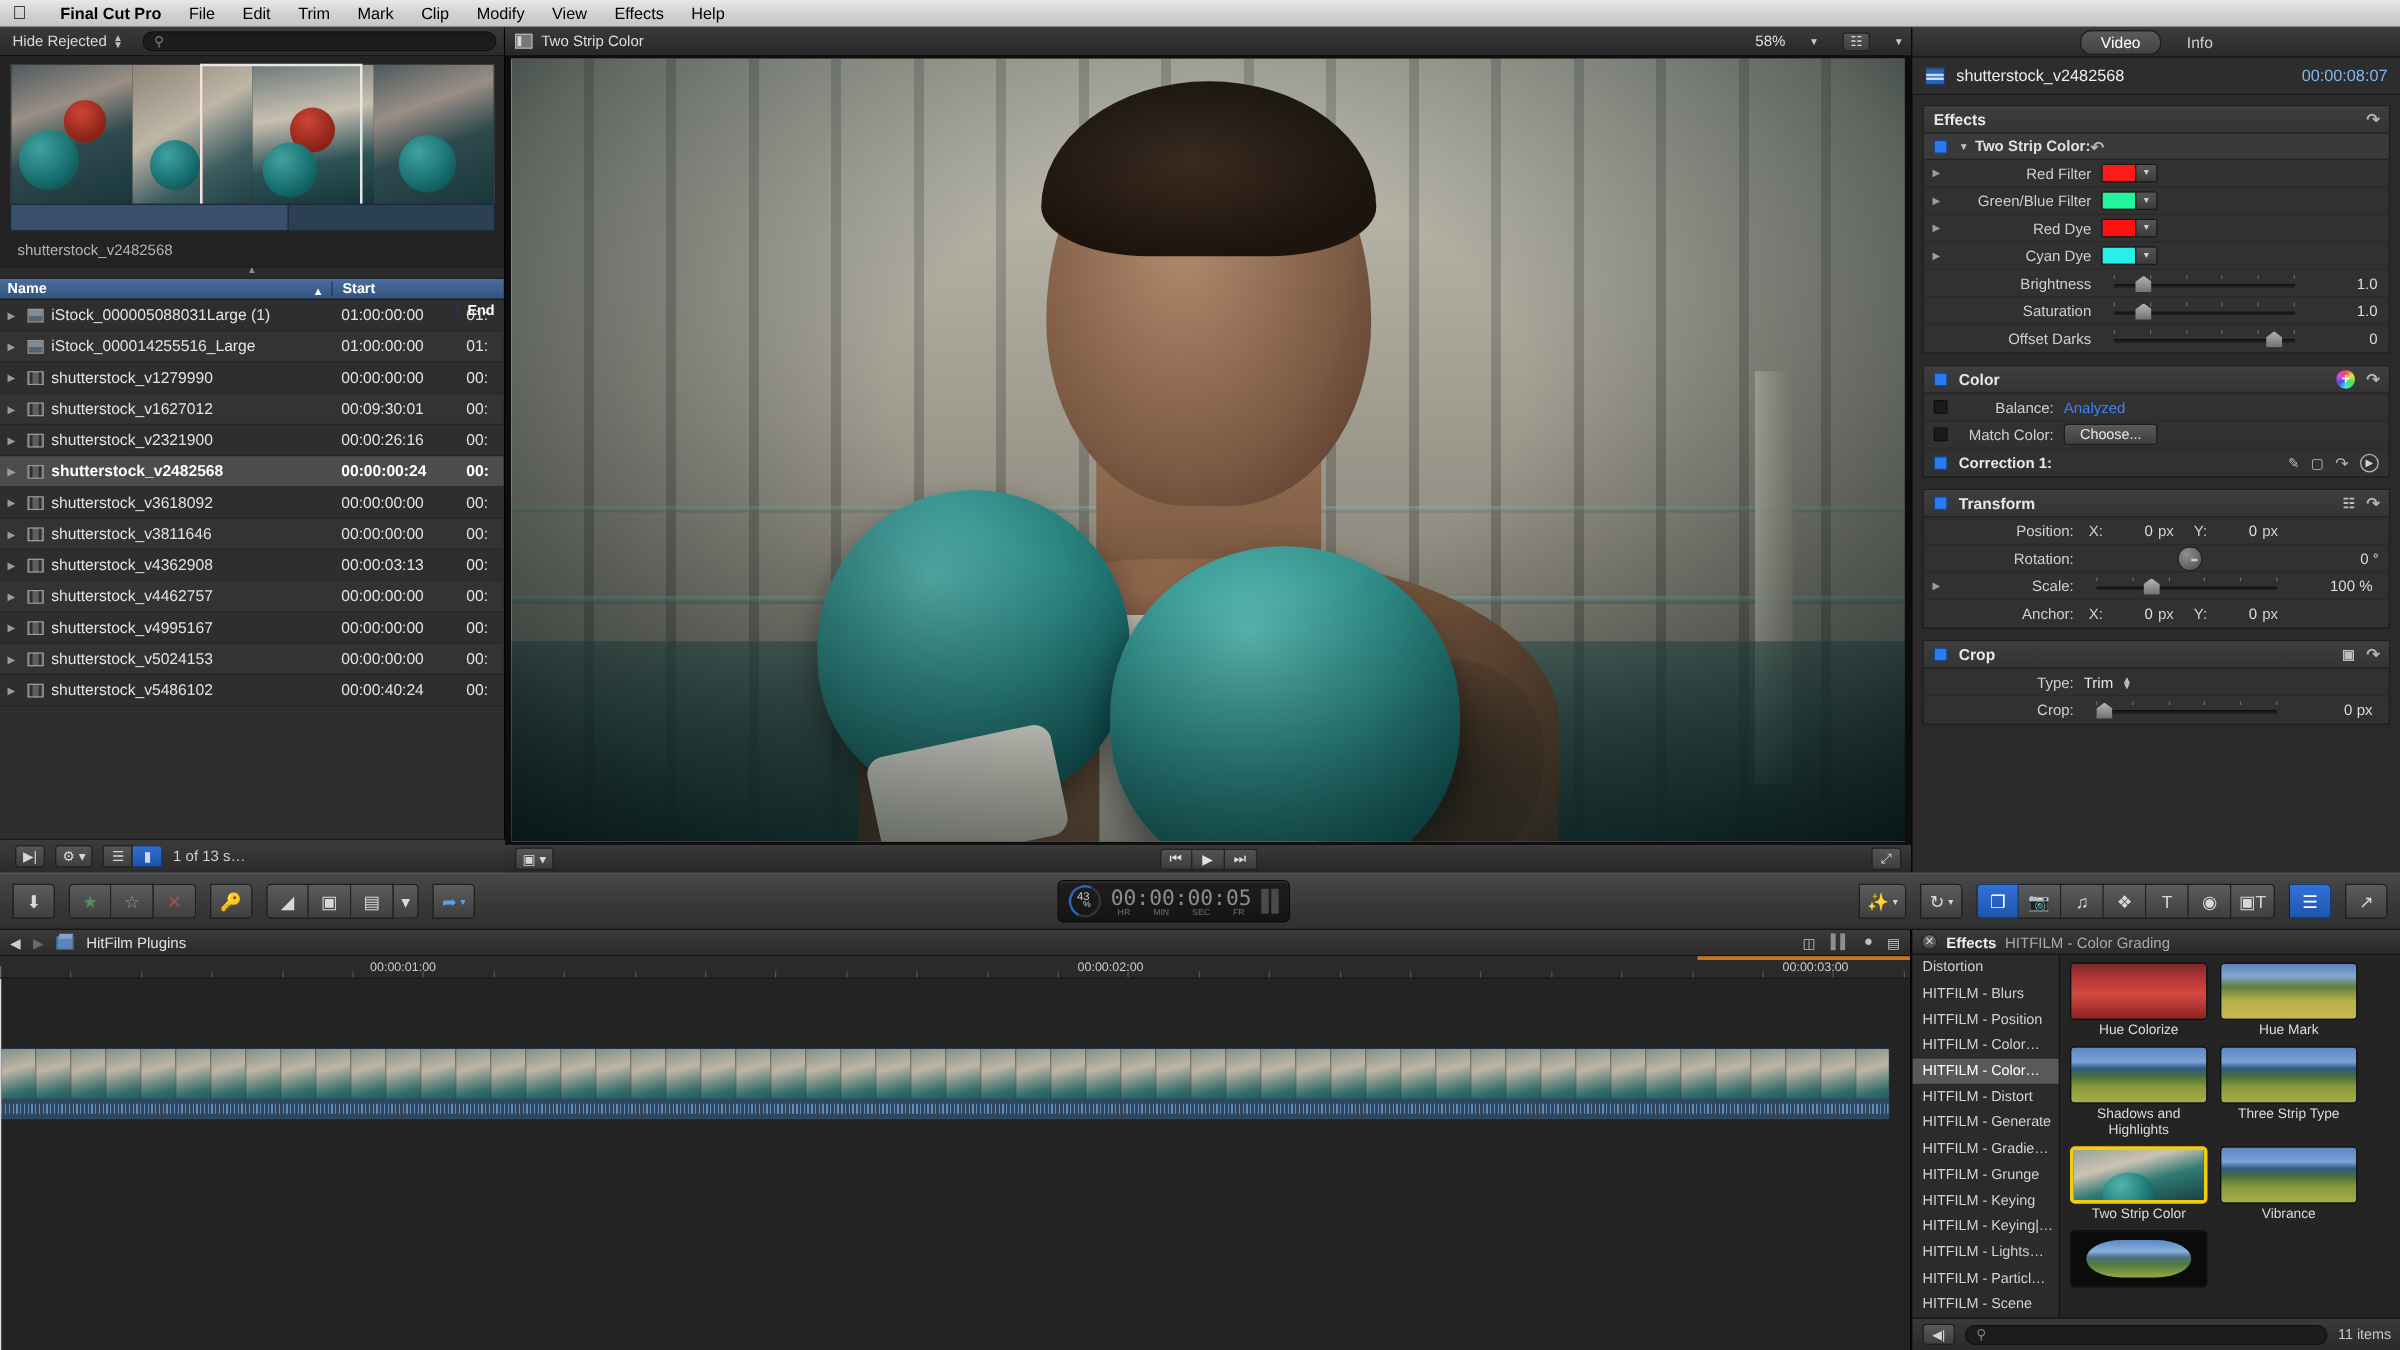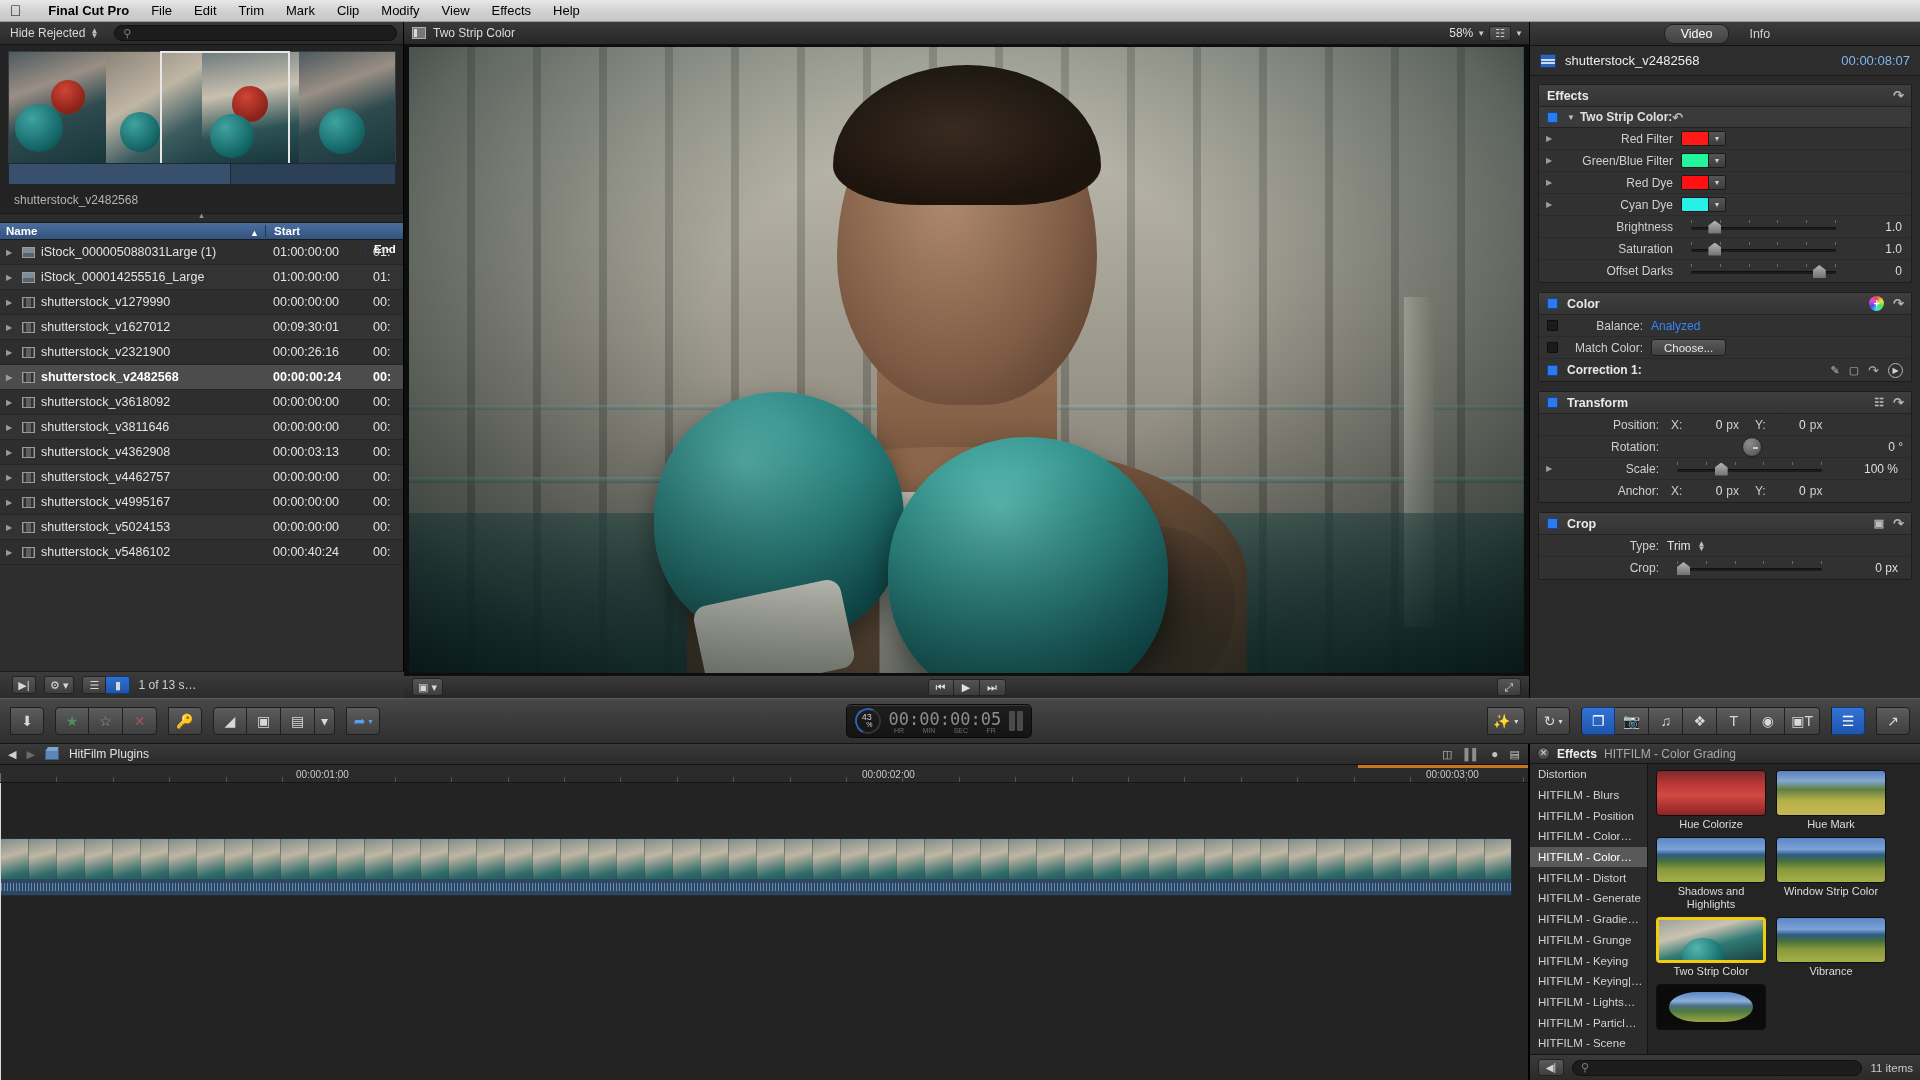--- a/index.html
+++ b/index.html
@@ -138,21 +138,21 @@
     height:23px; background:linear-gradient(to bottom,#3a3a3a,#272727);
     border-bottom:1px solid #111; display:flex; align-items:center;
     padding:0 8px; font-size:12px; color:#dcdcdc; gap:7px; position:relative;
   }
   .viewer-title { display:flex; align-items:center; gap:7px; }
   .vb-icon {
     width:14px; height:12px; border:1px solid #b0b0b0; background:#777;
     position:relative; flex:none;
   }
   .vb-icon::before{content:"";position:absolute;left:1px;top:1px;width:3px;bottom:1px;background:#d8d8d8;}
-  .viewer-right { position:absolute; right:6px; display:flex; align-items:center; gap:4px;justify-content:flex-end; }
+  .viewer-right { position:absolute; right:6px; display:flex; align-items:center; gap:19px;justify-content:flex-end; }
   .zoomval { font-size:12px; color:#e0e0e0; }
   .tri { font-size:8px; color:#c8c8c8; }
   .viewer-canvas {
     position:absolute; top:23px; left:0; width:1125px; height:630px;
     background:#0d0d0d; display:flex; align-items:center; justify-content:center;
   }
   .viewer-img { position:relative; width:1115px; height:626px; overflow:hidden;
     background:#b9ab9c; }
   .vi-wall {
     position:absolute; inset:0;
@@ -1235,21 +1235,21 @@
           <div class="fx-item">
             <div class="fx-thumb">
               <div class="fx-land"></div>
             </div>
             <div class="fx-caption">Shadows and Highlights</div>
           </div>
           <div class="fx-item">
             <div class="fx-thumb">
               <div class="fx-land"></div>
             </div>
-            <div class="fx-caption">Window Strip Color</div>
+            <div class="fx-caption">Three Strip Type</div>
           </div>
           <div class="fx-item">
             <div class="fx-thumb sel">
               <div class="fx-box"></div>
             </div>
             <div class="fx-caption">Two Strip Color</div>
           </div>
           <div class="fx-item">
             <div class="fx-thumb">
               <div class="fx-land"></div>

